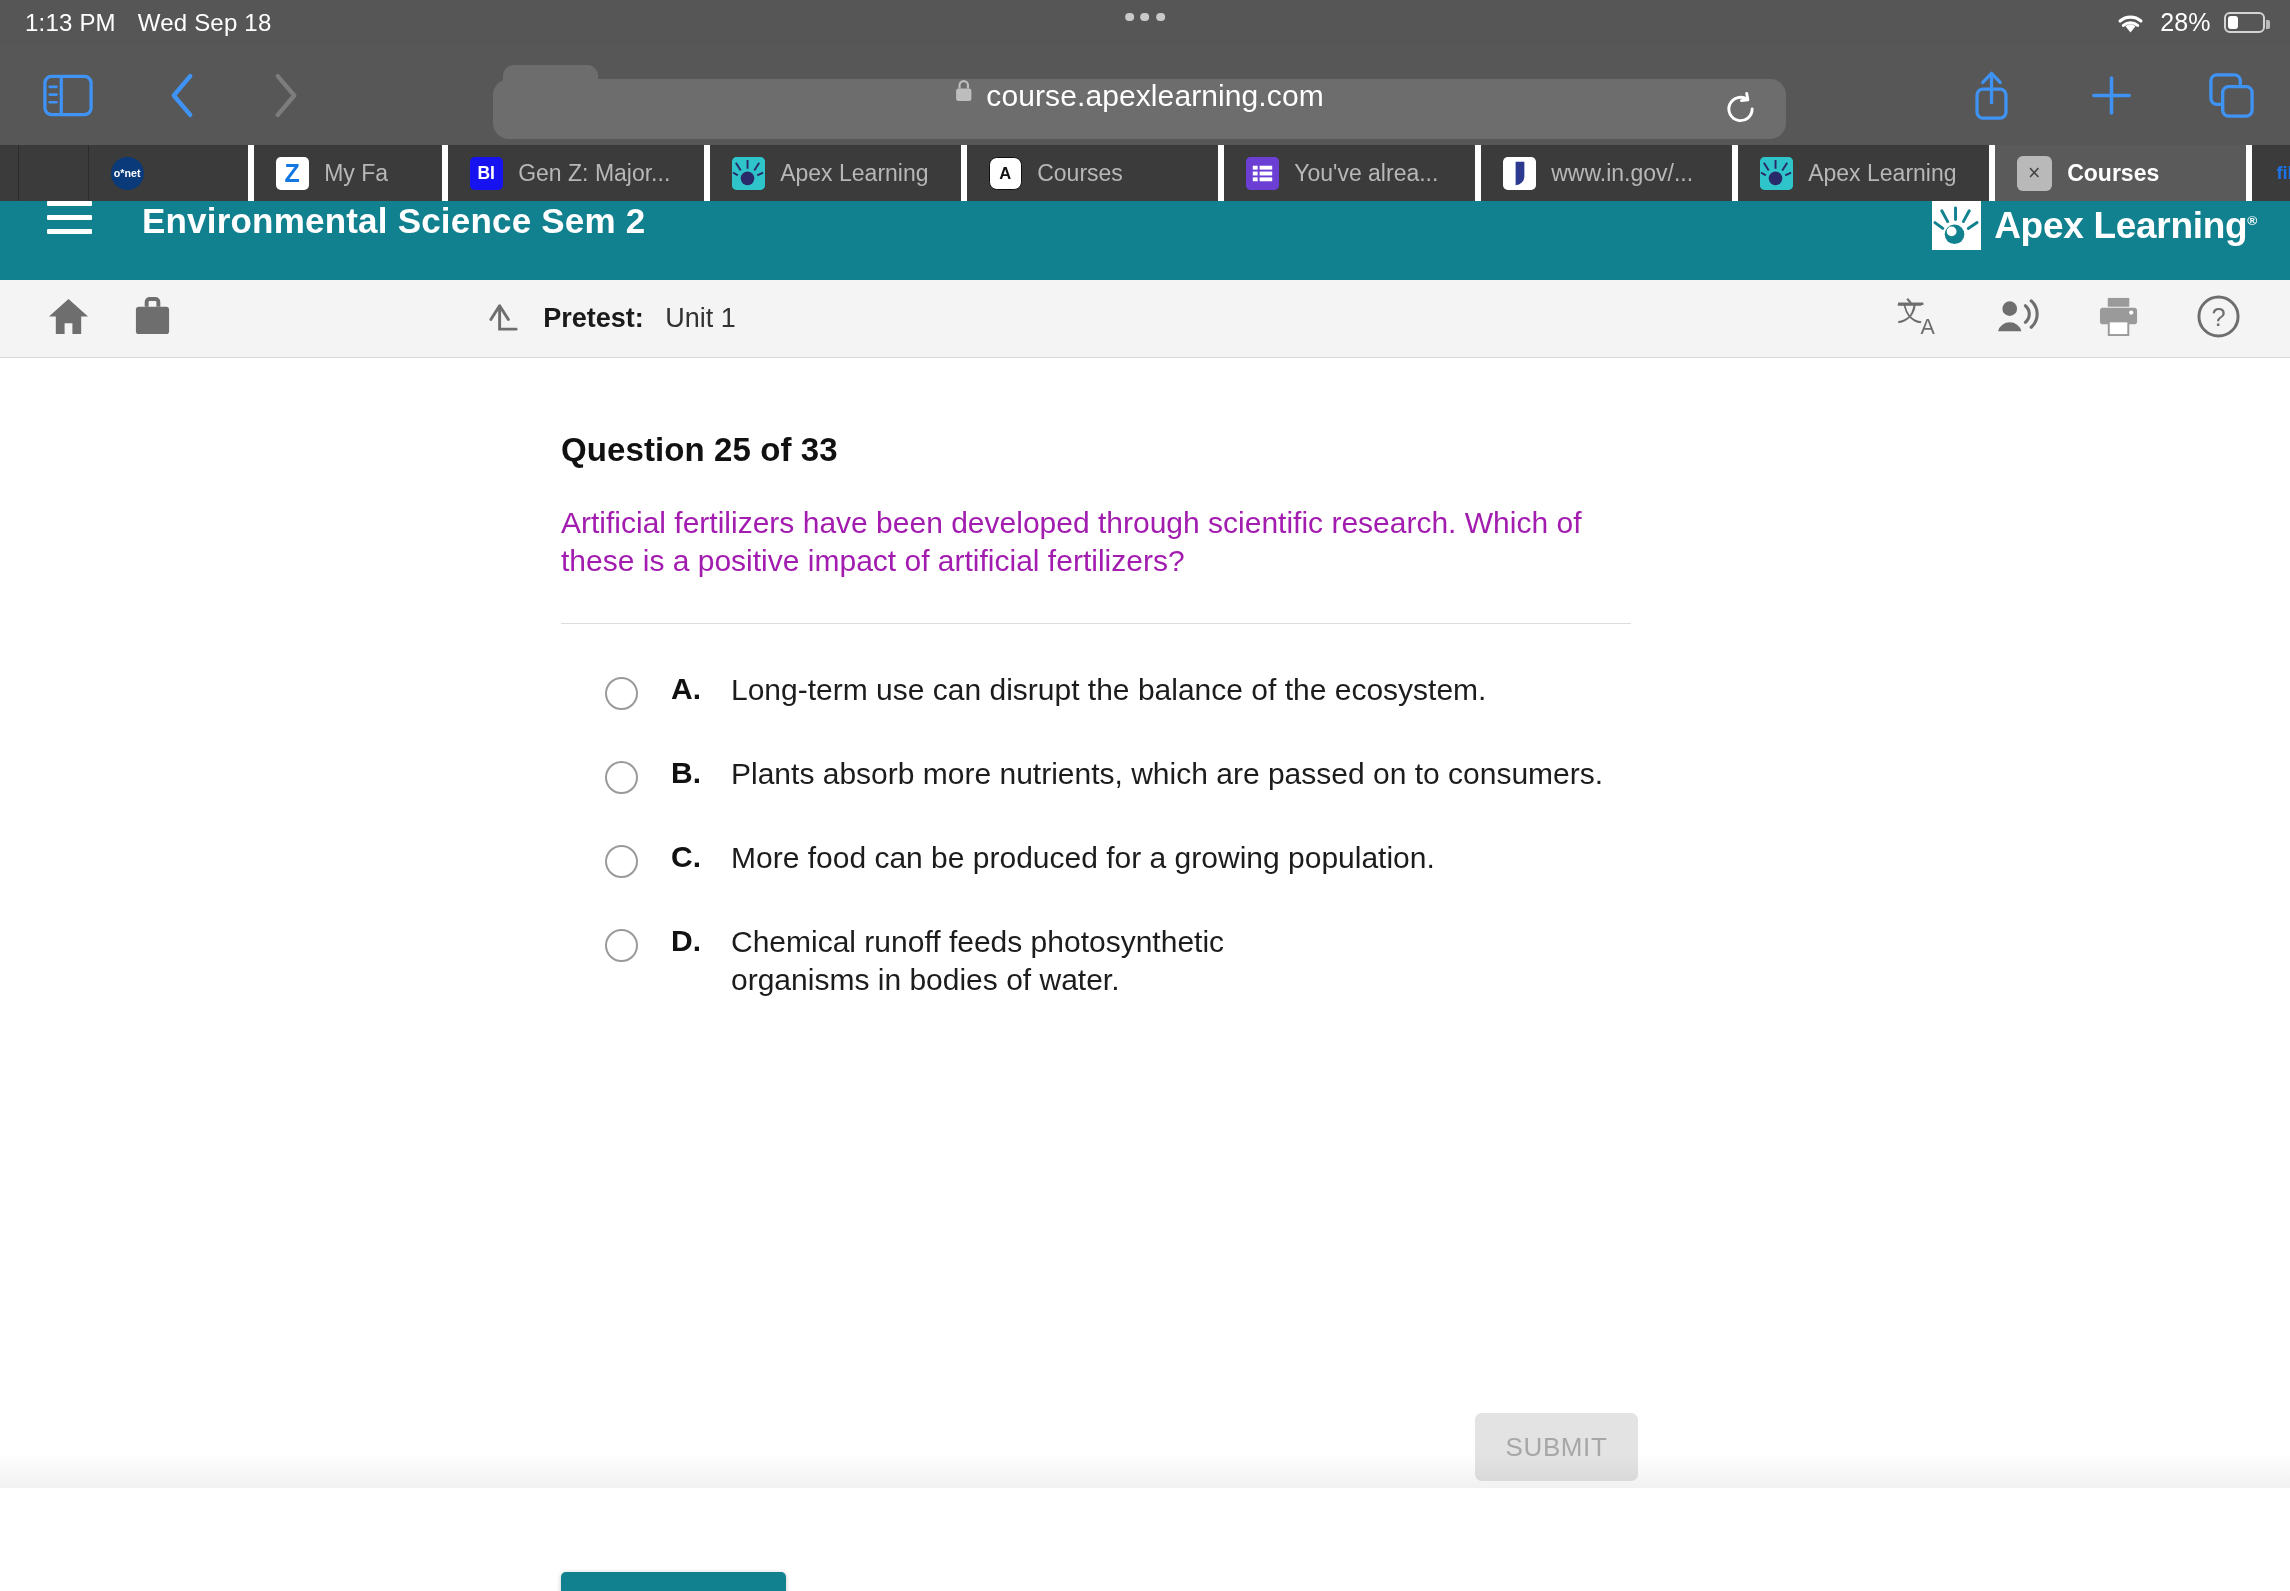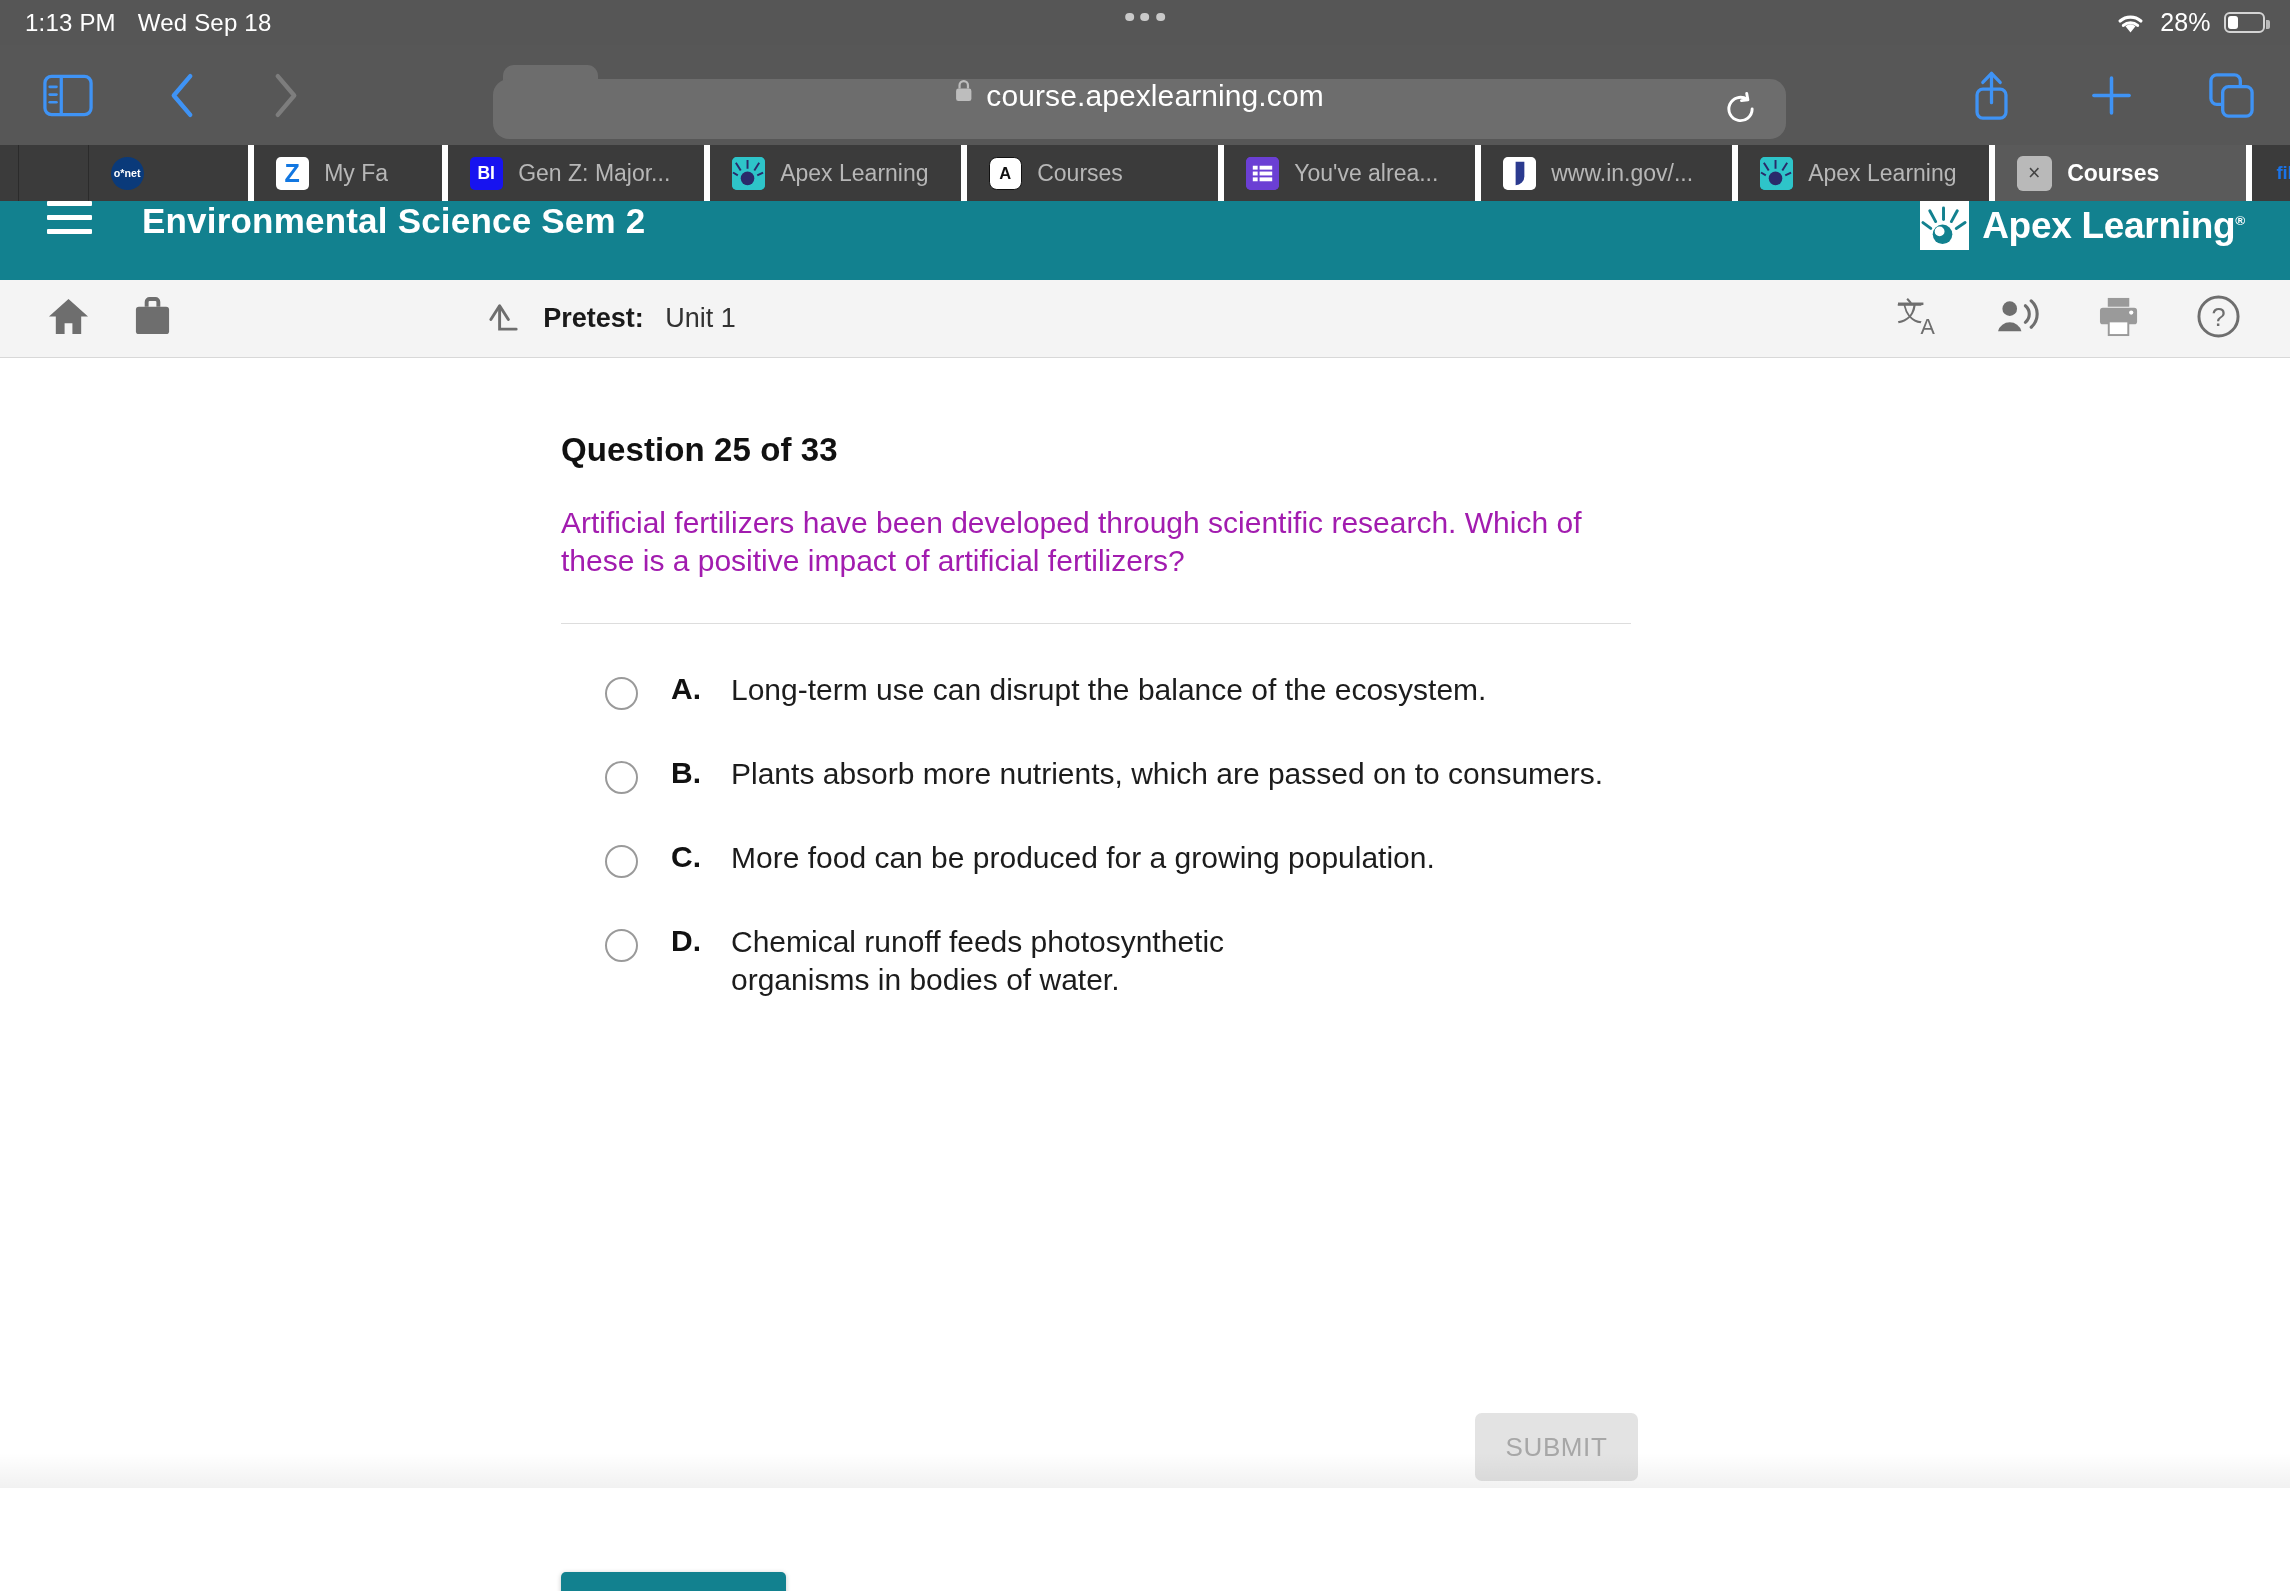--- a/index.html
+++ b/index.html
@@ -183,21 +183,21 @@
   .hamburger span {
     display: block; height: 4.9px; background: #fff; border-radius: 1px;
     width: 100%;
   }
   .course-title {
     margin-left: 50px;
     color: #ffffff; font-size: 35px; font-weight: 700;
     letter-spacing: 0.2px;
   }
   .apex-logo {
-    margin-left: auto; margin-right: 45px;
+    margin-left: auto; margin-right: 33px;
     display: flex; align-items: center; gap: 13.6px;
   }
   .apex-logo-mark {
     width: 49px; height: 49px; background: #ffffff; flex: none;
     position: relative;
   }
   .apex-logo-text {
     color: #ffffff; font-size: 37px; font-weight: 700; letter-spacing: -0.3px;
   }
   .apex-logo-text sup { font-size: 13.6px; vertical-align: super; }

